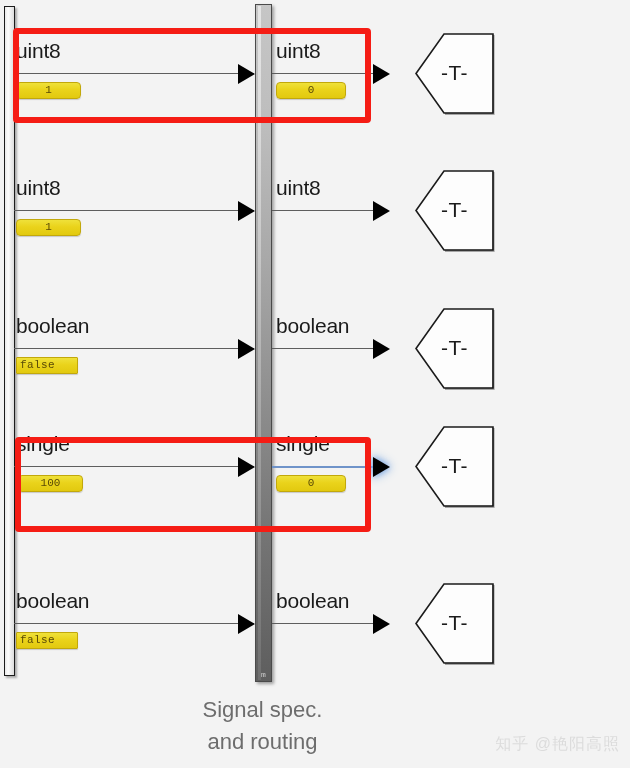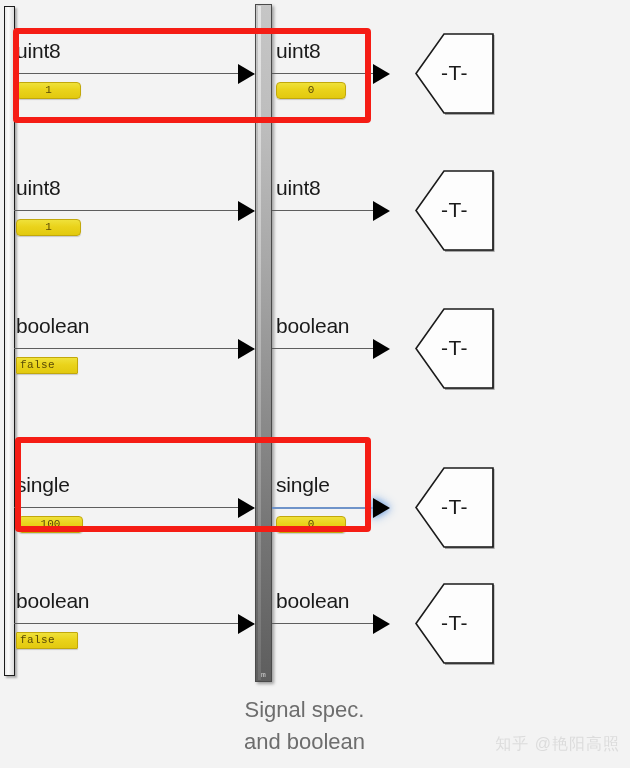--- a/index.html
+++ b/index.html
@@ -173,21 +173,20 @@
   
   .caption {
     position: absolute;
     left: 0;
     width: 525px;
     top: 694px;
     text-align: center;
     font-size: 22px;
     line-height: 32px;
     color: #6d6d6d;
-    margin-left: 42px;
   }
 
   
   .watermark {
     position: absolute;
     right: 10px;
     bottom: 14px;
     font-size: 16px;
     line-height: 20px;
     color: #dcdcdc;
@@ -257,21 +256,21 @@
 
     <div class="tag-block" style="left:415px;">
       <svg width="79" height="81" viewBox="0 0 79 81">
         <path d="M 29 1 L 78 1 L 78 80 L 29 80 L 1 40.5 Z" fill="#fdfdfd" stroke="#1b1b1b" stroke-width="1.6" stroke-linejoin="miter"></path>
         <path d="M 30 80.8 L 78.5 80.8 L 78.5 2" fill="none" stroke="rgba(0,0,0,0.32)" stroke-width="2.2"></path>
       </svg>
       <div class="tag-text">-T-</div>
     </div>
   </div>
 
-  <div class="row" style="top:440px;">
+  <div class="row" style="top:399px;">
     <div class="type-label" style="left:16px;">single</div>
     <div class="sig-line" style="left:14px; width:240px;"></div>
     <div class="arrow" style="left:238px;"></div>
     <div class="badge" style="left:18px; width:65px;font-family:Liberation Mono, monospace;">100</div>
 
     <div class="type-label" style="left:276px;">single</div>
     <div class="sig-line blue" style="left:272px; width:105px;"></div>
     <div class="arrow glow" style="left:373px;"></div>
     <div class="badge" style="left:276px; width:70px;">0</div>
 
@@ -301,18 +300,18 @@
       </svg>
       <div class="tag-text">-T-</div>
     </div>
   </div>
 
   <div class="hilite" style="left:13px; top:28px; width:358px; height:95px;"></div>
   <div class="hilite" style="left:15px; top:437px; width:356px; height:95px;"></div>
 
   <div class="caption">
     <div>Signal spec.</div>
-    <div>and boolean</div>
+    <div>and routing</div>
   </div>
 
   <div class="watermark">知乎 @艳阳高照</div>
 
 </div>
 
 </body></html>

